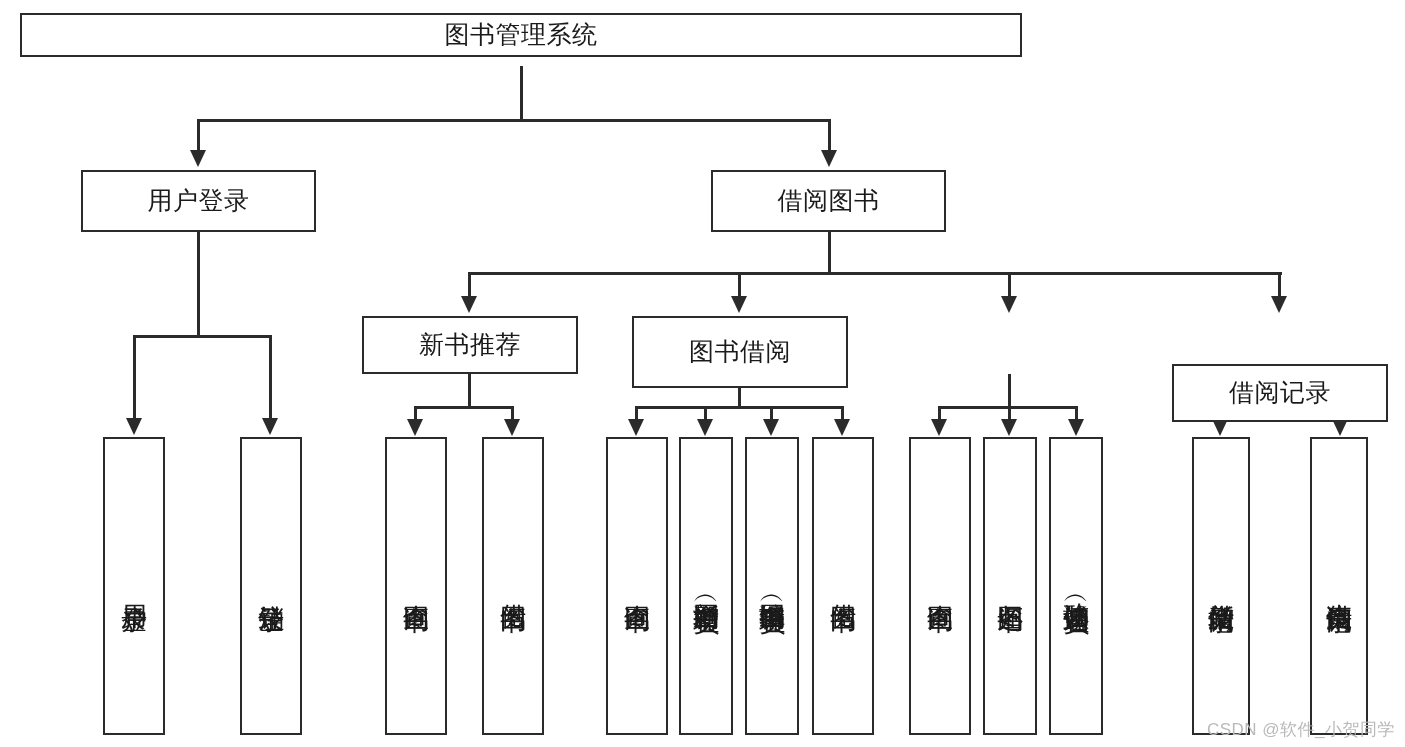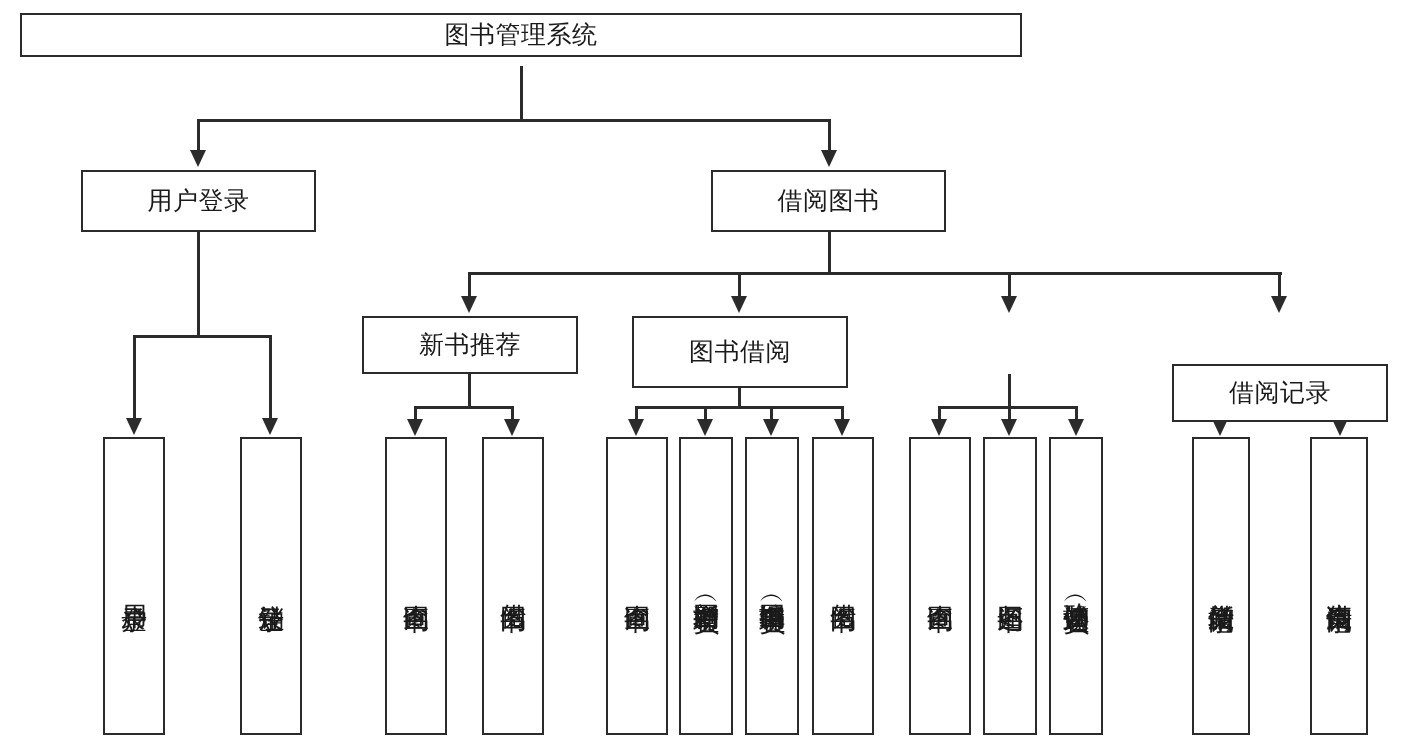--- a/index.html
+++ b/index.html
@@ -205,14 +205,15 @@
     <span class="lbl">确认归还（管理员）</span>
   </div>
 
   <div class="node v" style="left:1192px; top:437px; width:58px; height:298px;">
     <span class="lbl">新增借阅记录</span>
   </div>
   <div class="node v" style="left:1310px; top:437px; width:58px; height:298px;">
     <span class="lbl">查询借阅记录</span>
   </div>
 
+  <div id="watermark">CSDN @软件_小贺同学</div>
 
 </div>
 
 </body></html>

